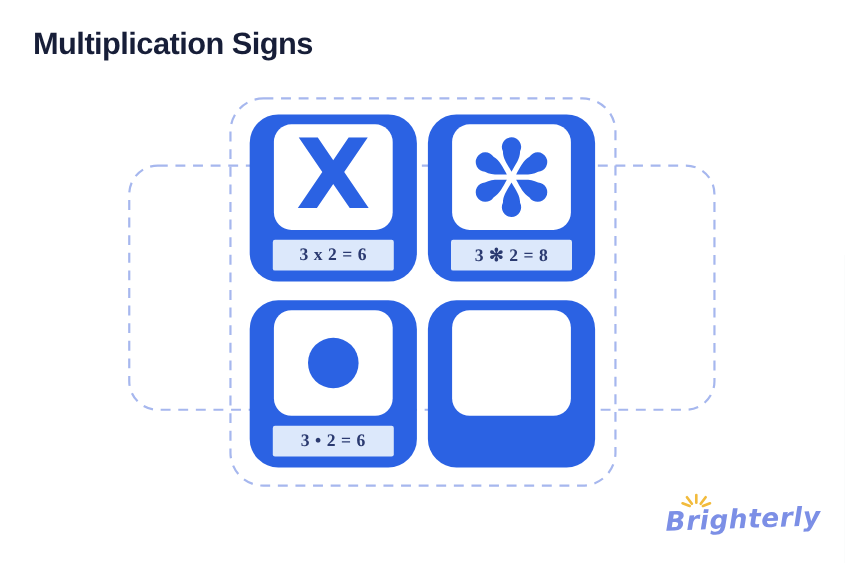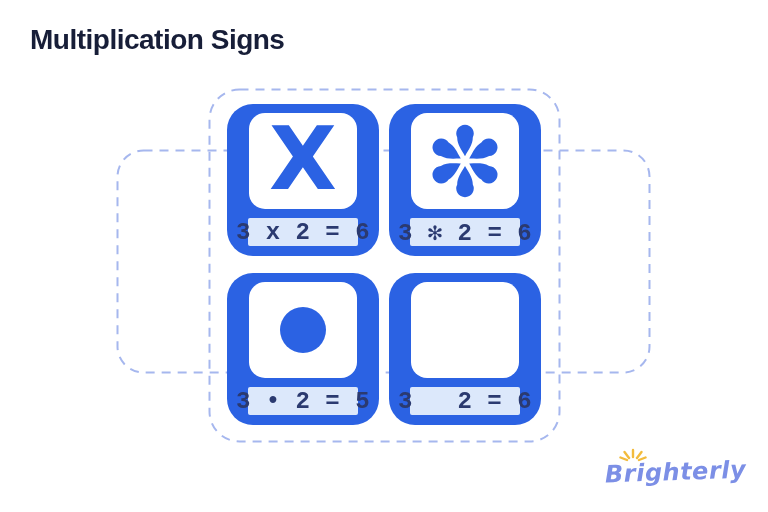--- a/index.html
+++ b/index.html
@@ -88,27 +88,27 @@
     border-radius: 50%;
     background: var(--c-accent, #2b62e3);
   }
   .eq {
     margin-top: 9px;
     width: 110px;
     height: 28px;
     background: var(--c-label_bg, #dce8fb);
     color: var(--c-equation_text, #2b3a70);
     font-weight: bold;
-    font-size: 24px;
+    font-size: 16px;
     display: flex;
     align-items: center;
     justify-content: center;
     white-space: pre;
     border-radius: 2px;
-    font-family: Liberation Mono, monospace;
+    font-family: Liberation Serif, serif;
     letter-spacing: 0.5px;
   }
   .logo {
     position: absolute;
     right: 22px;
     bottom: 26px;
     z-index: 2;
     text-align: left;
   }
   .logo-sun {
@@ -161,33 +161,32 @@
           <g>
             <path d="M0 -5 C4 -12, 8 -17, 8 -24 A9 9 0 1 0 -8 -24 C-8 -17, -4 -12, 0 -5 Z"></path>
             <path transform="rotate(60)" d="M0 -5 C4 -12, 8 -17, 8 -24 A9 9 0 1 0 -8 -24 C-8 -17, -4 -12, 0 -5 Z"></path>
             <path transform="rotate(120)" d="M0 -5 C4 -12, 8 -17, 8 -24 A9 9 0 1 0 -8 -24 C-8 -17, -4 -12, 0 -5 Z"></path>
             <path transform="rotate(180)" d="M0 -5 C4 -12, 8 -17, 8 -24 A9 9 0 1 0 -8 -24 C-8 -17, -4 -12, 0 -5 Z"></path>
             <path transform="rotate(240)" d="M0 -5 C4 -12, 8 -17, 8 -24 A9 9 0 1 0 -8 -24 C-8 -17, -4 -12, 0 -5 Z"></path>
             <path transform="rotate(300)" d="M0 -5 C4 -12, 8 -17, 8 -24 A9 9 0 1 0 -8 -24 C-8 -17, -4 -12, 0 -5 Z"></path>
           </g>
         </svg>
       </div>
-      <div class="eq">3 ✻ 2 = 6</div>
+      <div class="eq">3 ✻ 2 = 8</div>
     </div>
 
     <div class="card">
       <div class="symbol-box">
         <div class="dot-shape"></div>
       </div>
-      <div class="eq">3 • 2 = 5</div>
+      <div class="eq">3 • 2 = 6</div>
     </div>
 
     <div class="card">
       <div class="symbol-box"></div>
-      <div class="eq">3   2 = 6</div>
     </div>
 
   </div>
 
   <div class="logo">
     <svg class="logo-sun" viewBox="-14 -13 28 15" aria-hidden="true">
       <line x1="0" y1="-4" x2="0" y2="-11"></line>
       <line x1="4" y1="-3" x2="8.5" y2="-9"></line>
       <line x1="-4" y1="-3" x2="-8.5" y2="-9"></line>
       <line x1="6" y1="-1" x2="12.5" y2="-3.5"></line>

